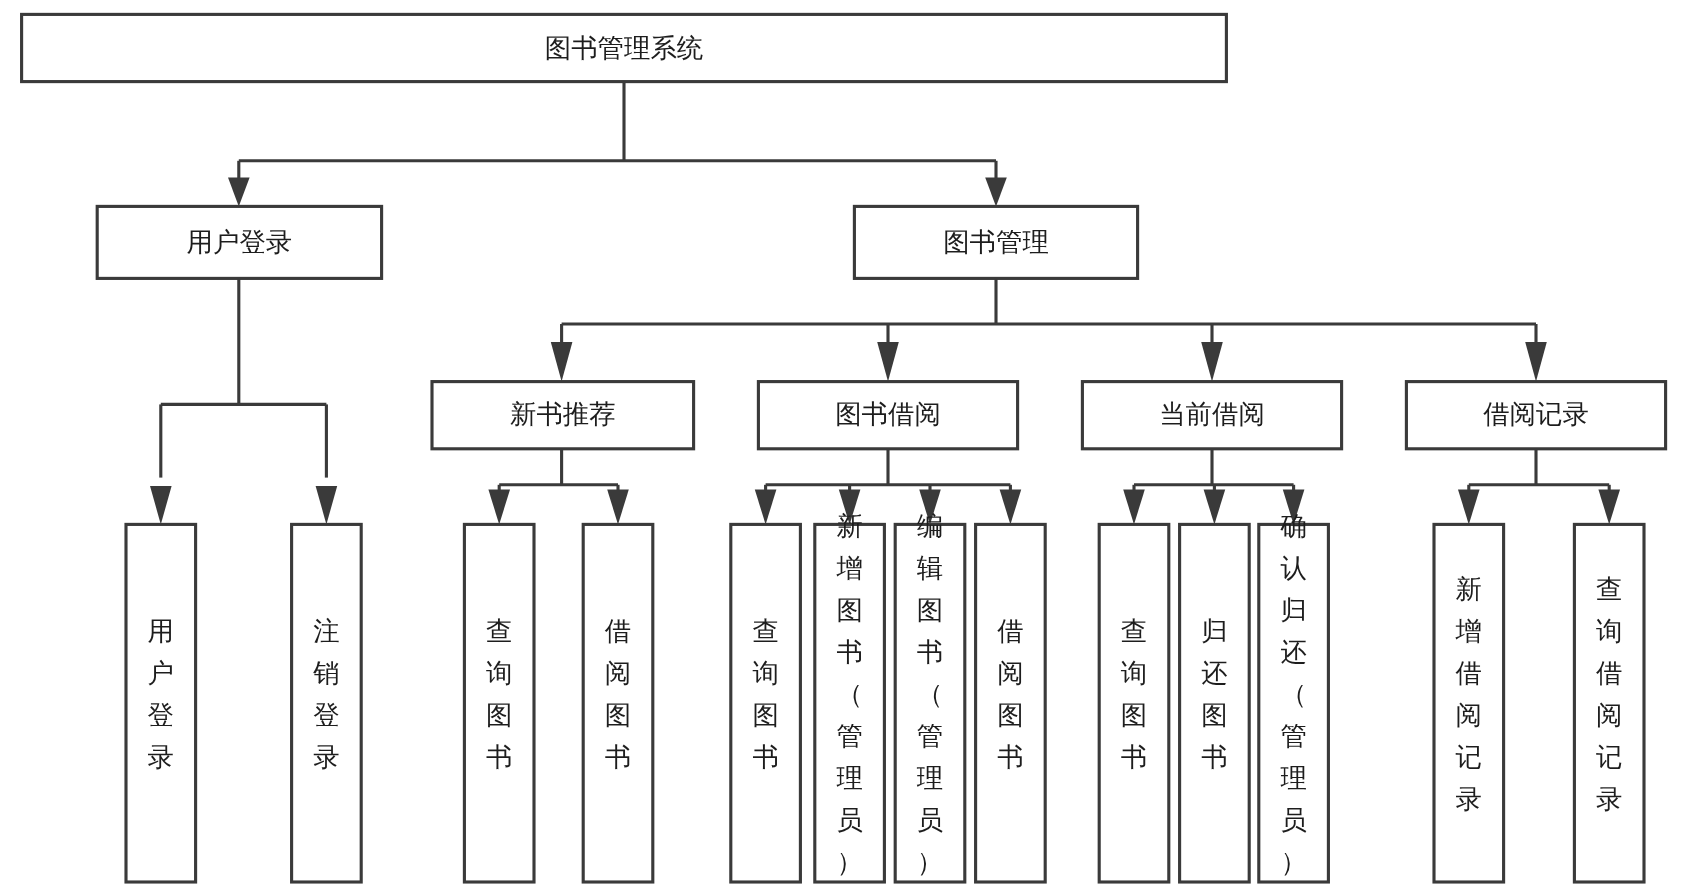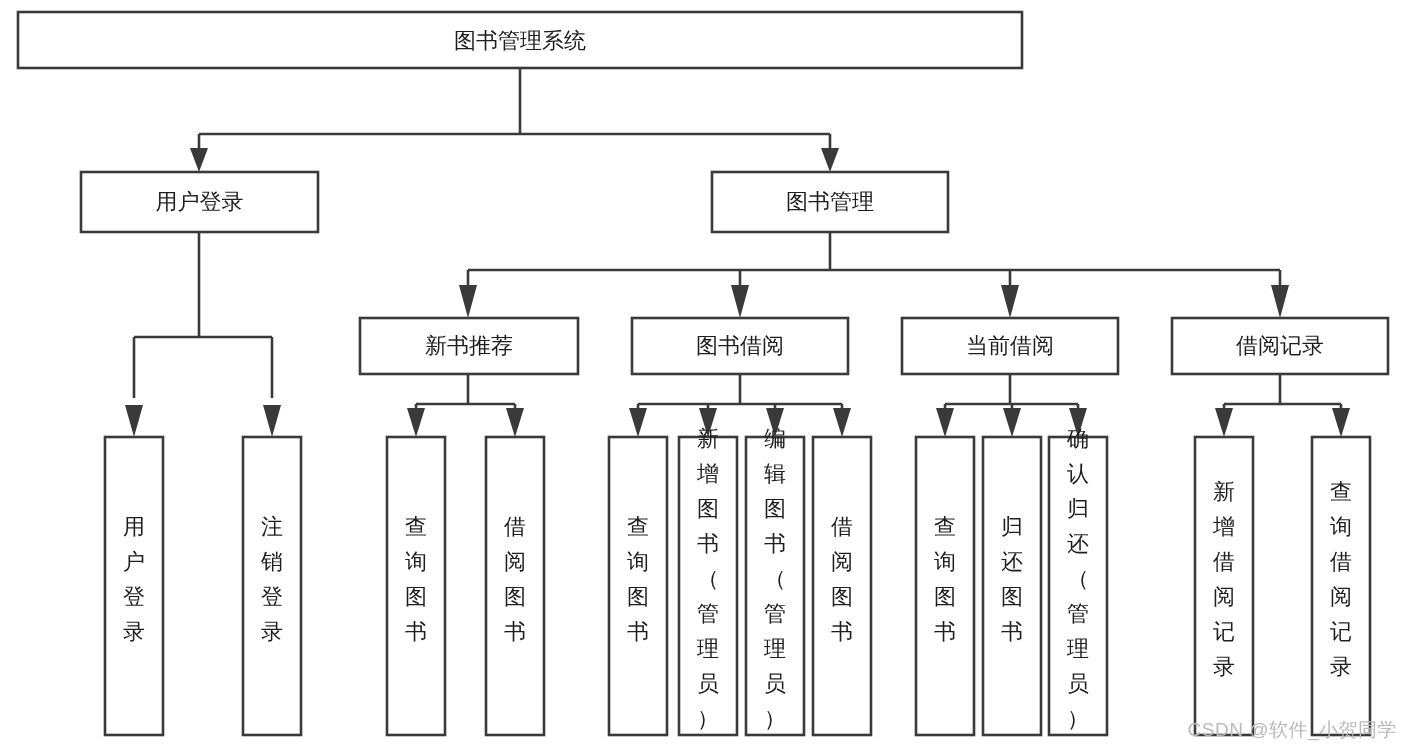--- a/index.html
+++ b/index.html
@@ -223,15 +223,14 @@
       <rect class="node-box" x="1195" y="437" width="58" height="298"></rect>
       <text class="node-label-vertical" x="1224" y="586"><tspan x="1224" y="498.5" text-anchor="middle">新</tspan><tspan x="1224" y="533.5" text-anchor="middle">增</tspan><tspan x="1224" y="568.5" text-anchor="middle">借</tspan><tspan x="1224" y="603.5" text-anchor="middle">阅</tspan><tspan x="1224" y="638.5" text-anchor="middle">记</tspan><tspan x="1224" y="673.5" text-anchor="middle">录</tspan></text>
     </g>
     <g>
       <rect class="node-box" x="1312" y="437" width="58" height="298"></rect>
       <text class="node-label-vertical" x="1341" y="586"><tspan x="1341" y="498.5" text-anchor="middle">查</tspan><tspan x="1341" y="533.5" text-anchor="middle">询</tspan><tspan x="1341" y="568.5" text-anchor="middle">借</tspan><tspan x="1341" y="603.5" text-anchor="middle">阅</tspan><tspan x="1341" y="638.5" text-anchor="middle">记</tspan><tspan x="1341" y="673.5" text-anchor="middle">录</tspan></text>
     </g>
 
   </svg>
 
-  <div class="watermark">CSDN @软件_小贺同学</div>
 
 </div>
 
 </body></html>

